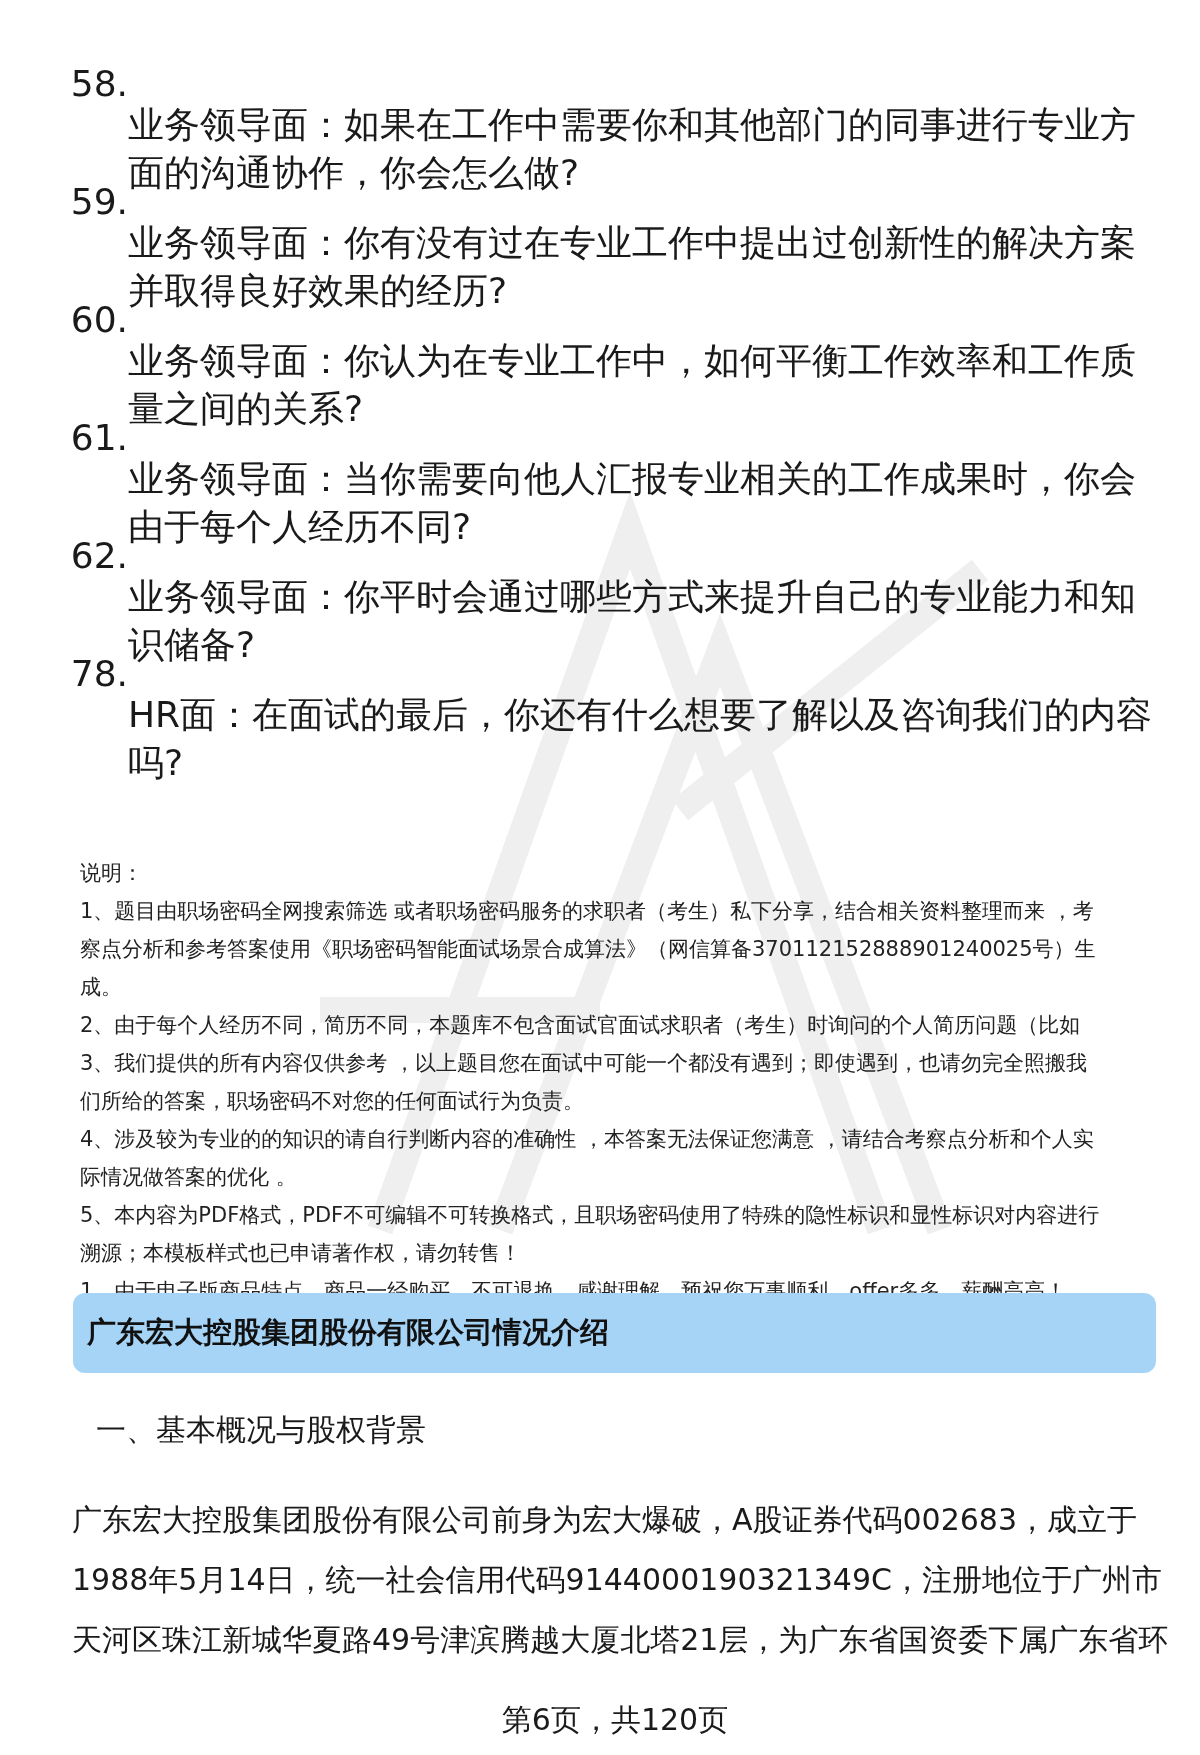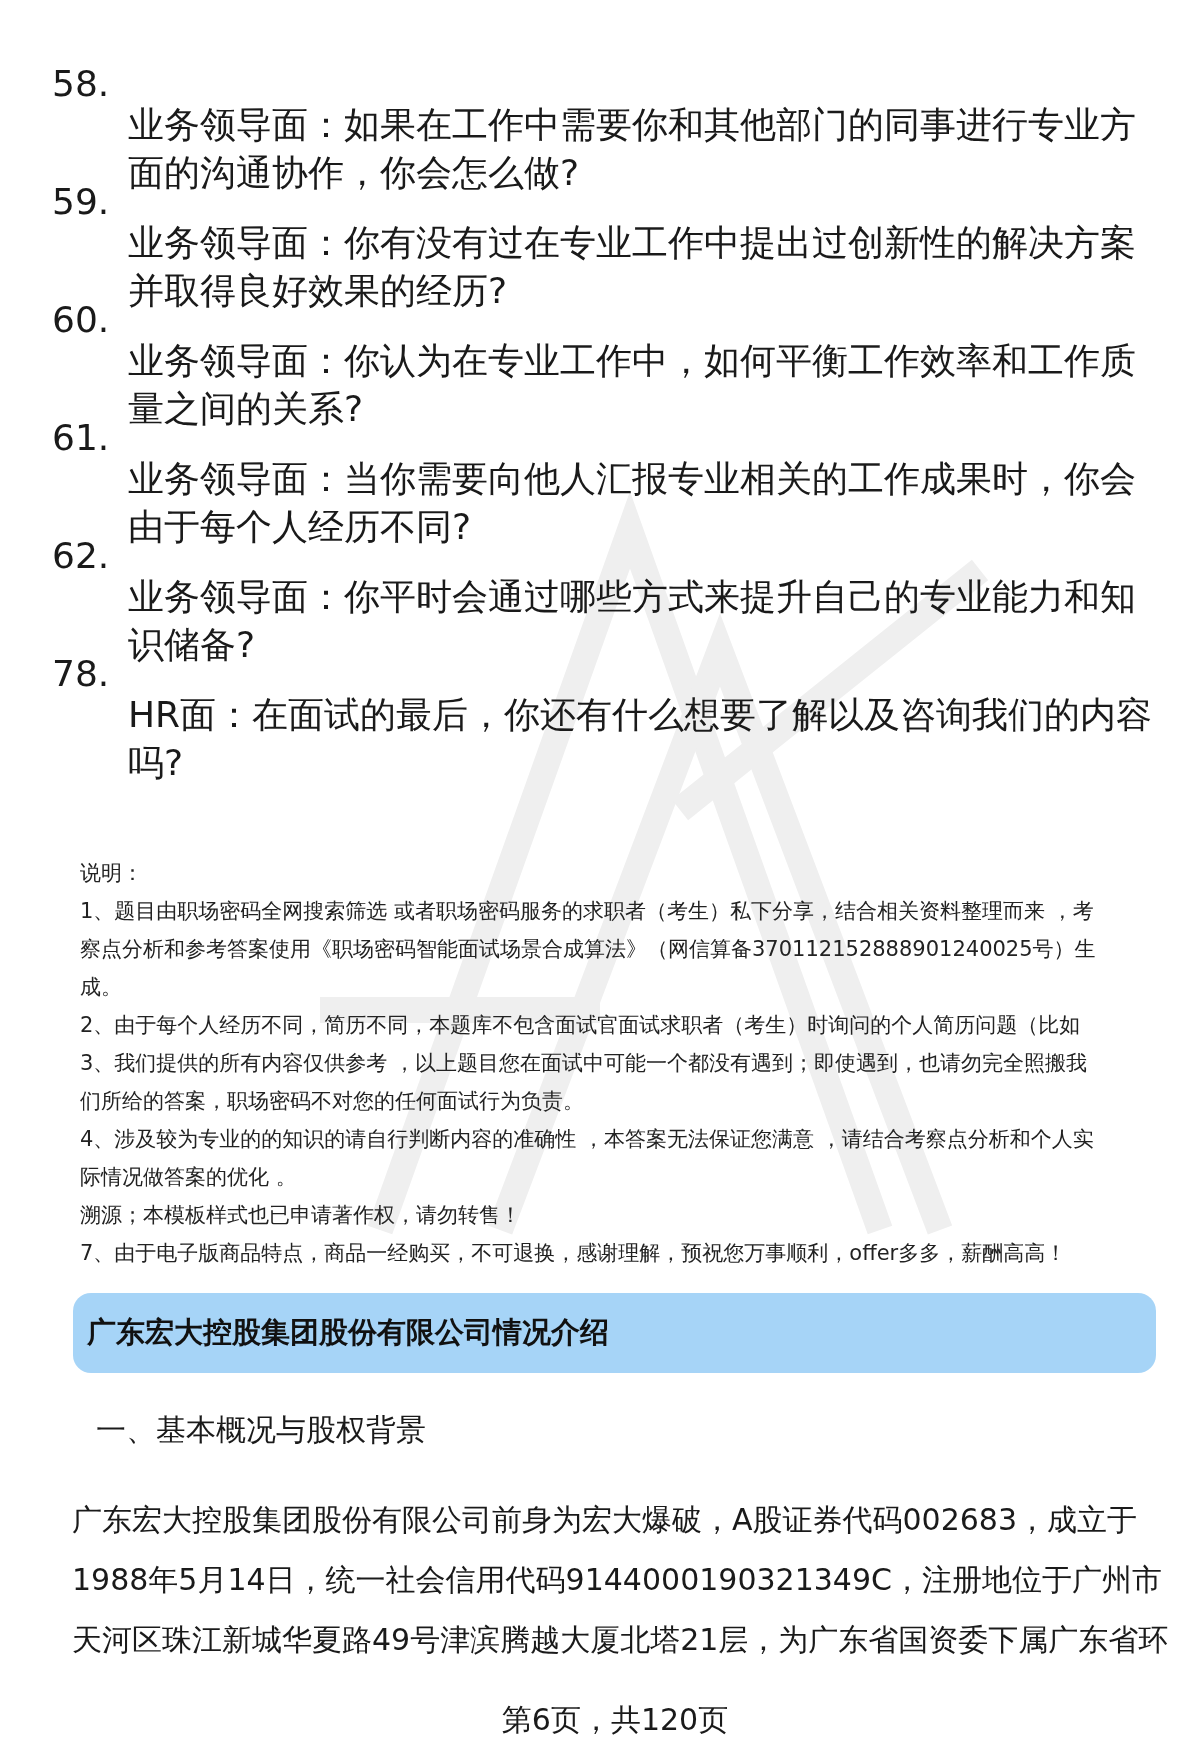--- a/index.html
+++ b/index.html
@@ -6,27 +6,27 @@
   body {
     width: 1200px; height: 1755px; position: relative; overflow: hidden;
     font-family: "DejaVu Sans", "Liberation Sans", sans-serif; color: #1a1a1a;
   }
   .watermark { position: absolute; left: 300px; top: 450px; width: 700px; height: 800px; pointer-events: none; z-index: 0; }
   .content { position: relative; z-index: 1; }
   .q {
     position: absolute; left: 52px; width: 1110px;
     font-size: 36px; line-height: 48px; display: flex;
   }
-  .q .num { width: 76px; flex: none; }
+  .q .num { width: 76px; flex: none; text-align: right; }
   .q .text { flex: 1; margin-top: 41px; }
   .notes { position: absolute; left: 72px; top: 850px; width: 1090px; font-size: 21px; line-height: 30px; color: #222; }
   .notes p { margin: 8px; }
   .company-box {
     position: absolute; left: 73px; top: 1293px; width: 1083px; height: 80px;
-    background: #a6d4f7; border-radius: 18px;
+    background: #a6d4f7; border-radius: 12px;
     display: flex; align-items: center;
   }
   .company-box .title { margin-left: 14px; font-size: 29px; font-weight: bold; color: #111; }
   .section-h { position: absolute; left: 72px; top: 1410px; font-size: 30px; color: #1a1a1a; margin-left: 24px; }
   .para { position: absolute; left: 72px; top: 1490px; width: 1090px; font-size: 30px; line-height: 60px; color: #1a1a1a; }
   .para p { margin: 0; white-space: nowrap; }
   .footer { position: absolute; left: 0; width: 1200px; top: 1700px; text-align: center; font-size: 30px; color: #1a1a1a; padding-left: 15px; }
 </style>
 </head>
 <body>
@@ -88,22 +88,23 @@
   <div class="notes">
     <p>说明：</p>
     <p>1、题目由职场密码全网搜索筛选 或者职场密码服务的求职者（考生）私下分享，结合相关资料整理而来 ，考</p>
     <p>察点分析和参考答案使用《职场密码智能面试场景合成算法》（网信算备370112152888901240025号）生</p>
     <p>成。</p>
     <p>2、由于每个人经历不同，简历不同，本题库不包含面试官面试求职者（考生）时询问的个人简历问题（比如</p>
     <p>3、我们提供的所有内容仅供参考 ，以上题目您在面试中可能一个都没有遇到；即使遇到，也请勿完全照搬我</p>
     <p>们所给的答案，职场密码不对您的任何面试行为负责。</p>
     <p>4、涉及较为专业的的知识的请自行判断内容的准确性 ，本答案无法保证您满意 ，请结合考察点分析和个人实</p>
     <p>际情况做答案的优化 。</p>
+    <p>5、本内容为PDF格式，PDF不可编辑不可转换格式，且职场密码使用了特殊的隐性标识和显性标识对内容进行</p>
     <p>溯源；本模板样式也已申请著作权，请勿转售！</p>
-    <p>7、由于电子版商品特点，商品一经购买，不可退换，感谢理解，预祝您万事顺利，offer多多，薪酬高高！</p>
+    <p>1、由于电子版商品特点，商品一经购买，不可退换，感谢理解，预祝您万事顺利，offer多多，薪酬高高！</p>
   </div>
 
   <div class="company-box">
     <span class="title">广东宏大控股集团股份有限公司情况介绍</span>
   </div>
 
   <div class="section-h">一、基本概况与股权背景</div>
 
   <div class="para">
     <p>广东宏大控股集团股份有限公司前身为宏大爆破，A股证券代码002683，成立于</p>

